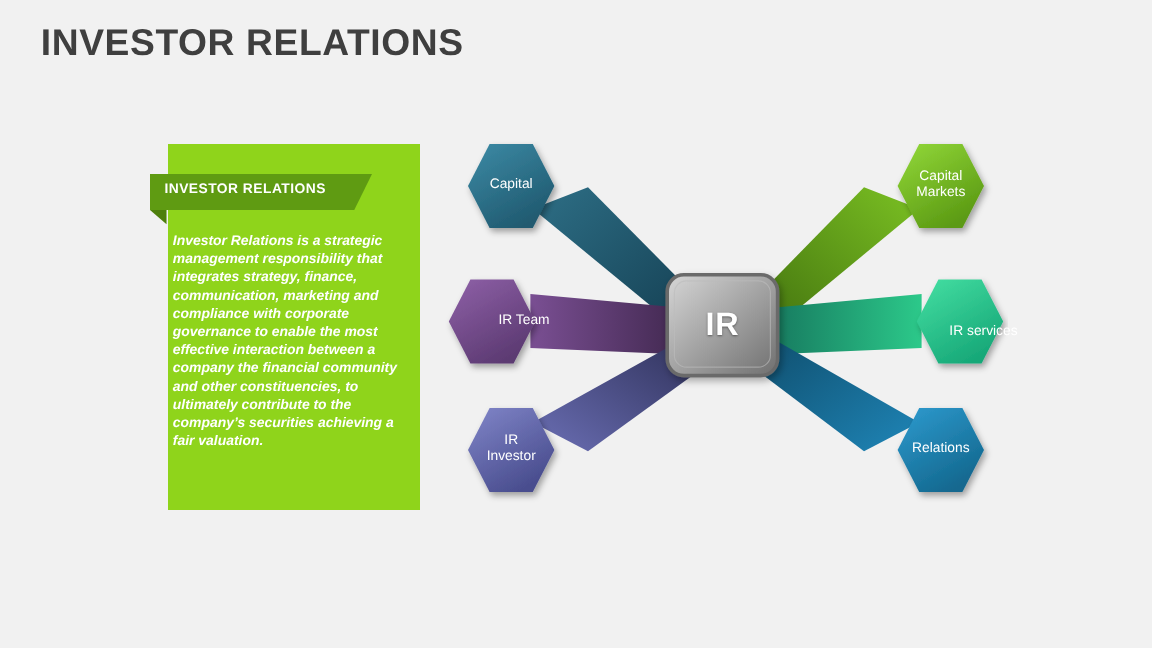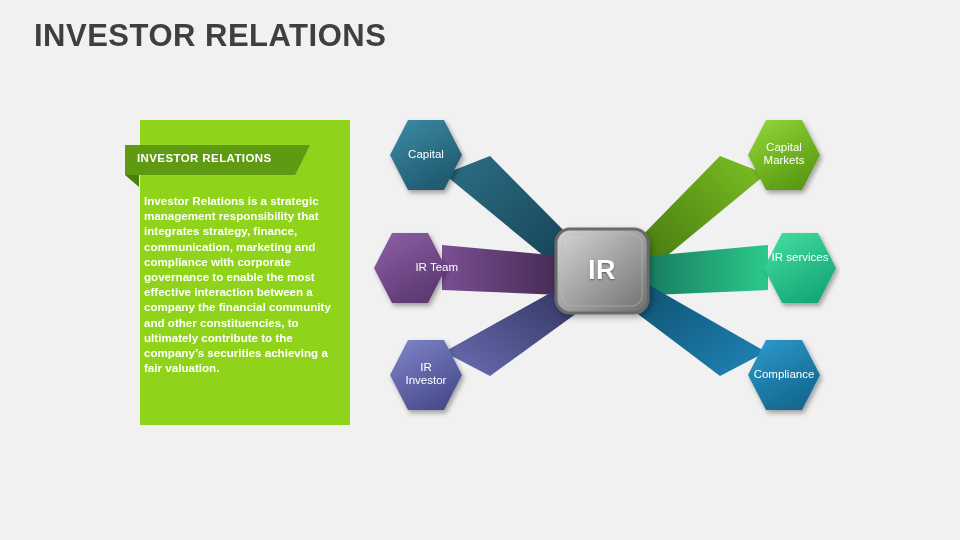--- a/index.html
+++ b/index.html
@@ -51,20 +51,21 @@
     letter-spacing:0.4px;
   }
   .panel-body{
     position:absolute;
     left:144px; top:193px;
     width:200px;
     color:#ffffff;
     font-size:11.6px;
     line-height:15.2px;
     font-weight:bold;
+    font-style:italic;
   }
   
   .diagram{
     position:absolute;
     left:370px; top:100px;
     width:470px; height:330px;
   }
   .diagram svg{position:absolute;left:0;top:0;}
   .node-label{
     position:absolute;
@@ -213,21 +214,21 @@
 
   <div class="node-label" style="left:8px; top:48px; width:96px;">Capital</div>
 
   <div class="node-label" style="left:368px; top:41px; width:92px;">
     <div>Capital</div>
     <div>Markets</div>
   </div>
 
   <div class="node-label" style="left:-8px; top:161px; width:96px;text-align:right;">IR Team</div>
 
-  <div class="node-label" style="left:382px; top:151px; width:96px;">IR services</div>
+  <div class="node-label" style="left:382px; top:170px; width:96px;text-align:right;">IR services</div>
 
   <div class="node-label" style="left:8px; top:261px; width:96px;">
     <div>IR</div>
     <div>Investor</div>
   </div>
 
-  <div class="node-label" style="left:368px; top:268px; width:92px;">Compliance</div>
+  <div class="node-label" style="left:368px; top:268px; width:92px;">Relations</div>
 </div>
 
 </body></html>

